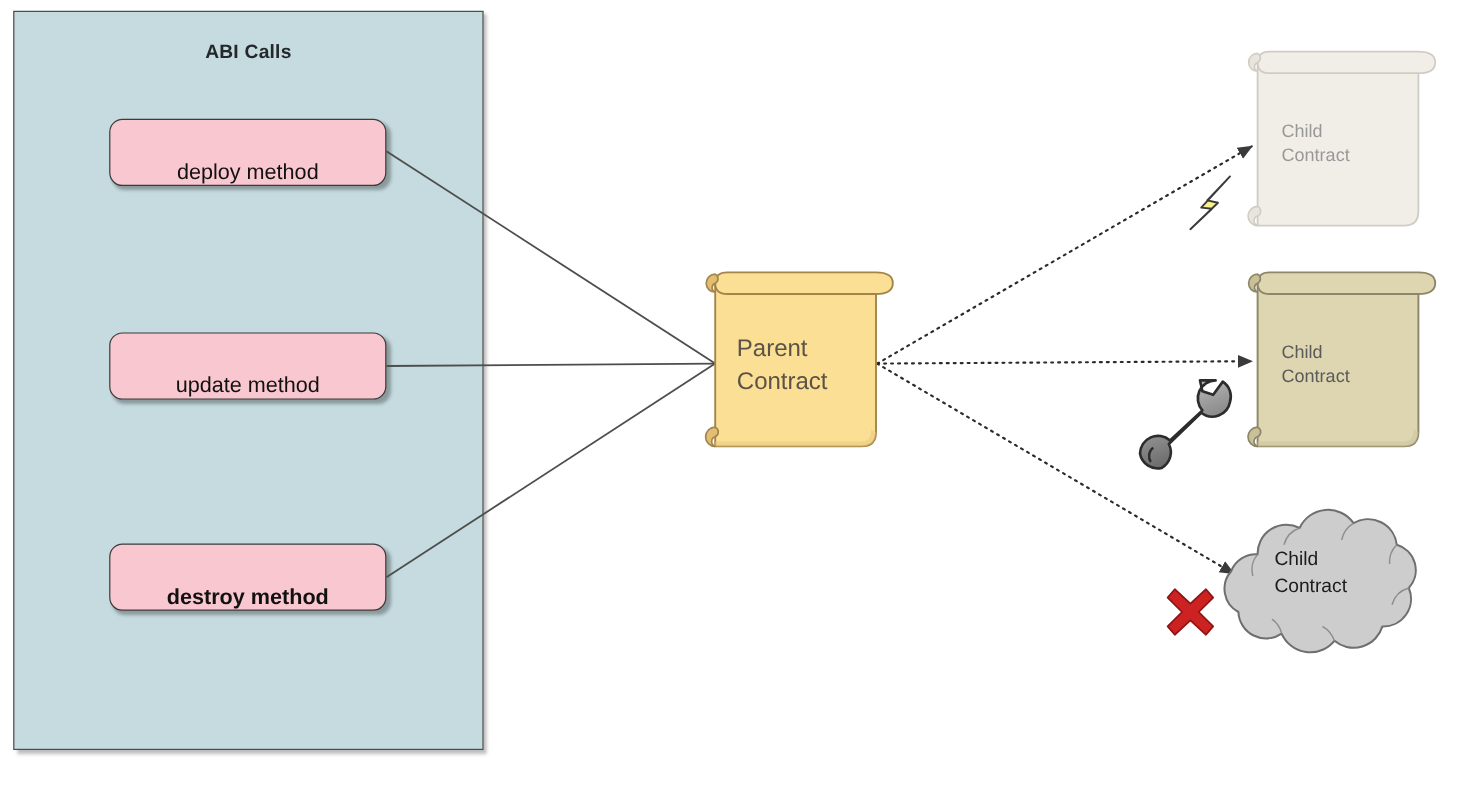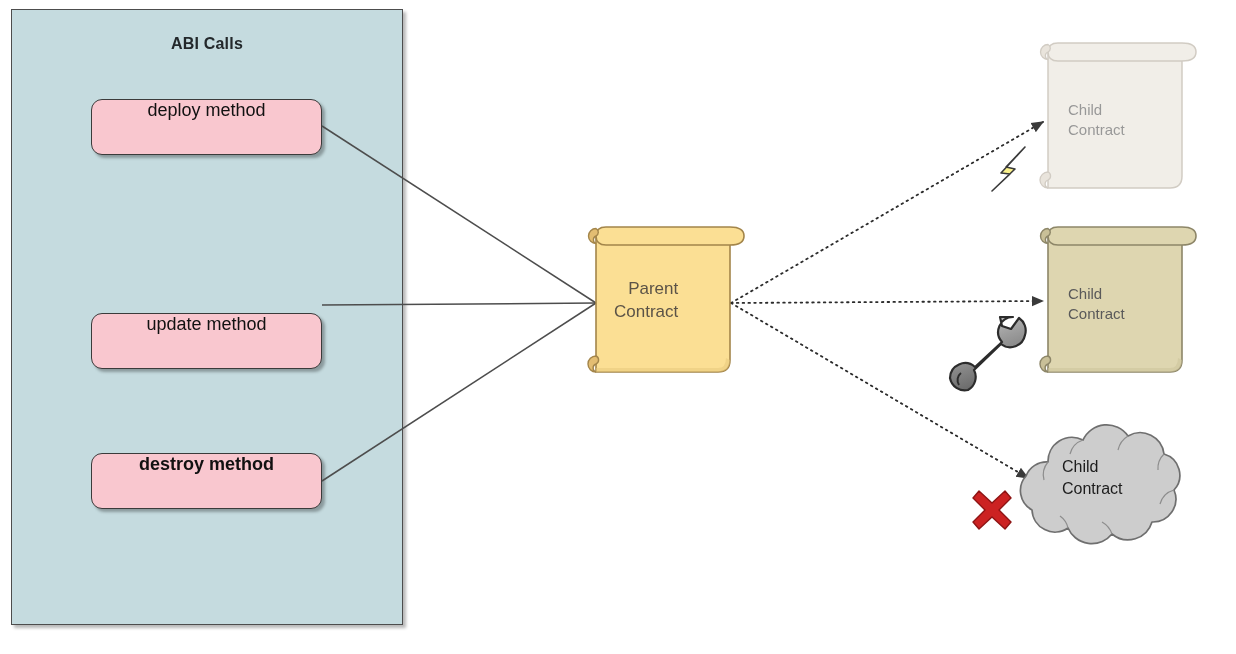--- a/index.html
+++ b/index.html
@@ -21,41 +21,41 @@
     position:absolute;left:0;top:25px;width:100%;
     text-align:center;font-size:16px;font-weight:bold;color:#23282b;
     letter-spacing:.2px;
   }
 
   
   .method-box{
     position:absolute;width:231px;height:56px;
     background:#f9c7cf;border:1.4px solid #3b3b3b;border-radius:11px;
     box-shadow:3px 3px 3px rgba(0,0,0,0.30);
-    display:flex;align-items:flex-start;justify-content:center;
+    display:flex;align-items:flex-end;justify-content:center;
     font-size:18px;color:#111111;box-sizing:border-box;
   }
   #m-deploy {left:91px;top:99px;}
-  #m-update {left:91px;top:277px;margin-top:36px;}
+  #m-update {left:91px;top:277px;}
   #m-destroy{left:91px;top:453px;font-weight:bold;}
 
   
   svg.layer{position:absolute;left:0;top:0;width:1236px;height:654px;overflow:visible;}
   svg.layer.under{z-index:1;}
 
   
   .scroll{position:absolute;}
   .scroll .label{
     position:absolute;font-size:16px;line-height:1.35;
     color:#4a4a4a;white-space:pre-line;pointer-events:none;
   }
 
   
   #parent-contract{left:578px;top:222px;width:180px;height:160px;z-index:4;}
-  #parent-contract .label{left:36px;top:56px;color:#5b5347;font-size:17px;text-align:right;}
+  #parent-contract .label{left:36px;top:56px;color:#5b5347;font-size:20px;}
 
   
   #child-contract-1{left:1030px;top:38px;width:180px;height:160px;z-index:2;opacity:.62;}
   #child-contract-1 .label{left:38px;top:62px;font-size:15px;color:#5a5a5a;}
 
   
   #child-contract-2{left:1030px;top:222px;width:180px;height:160px;z-index:2;}
   #child-contract-2 .label{left:38px;top:62px;font-size:15px;color:#5a5a5a;}
 
   

